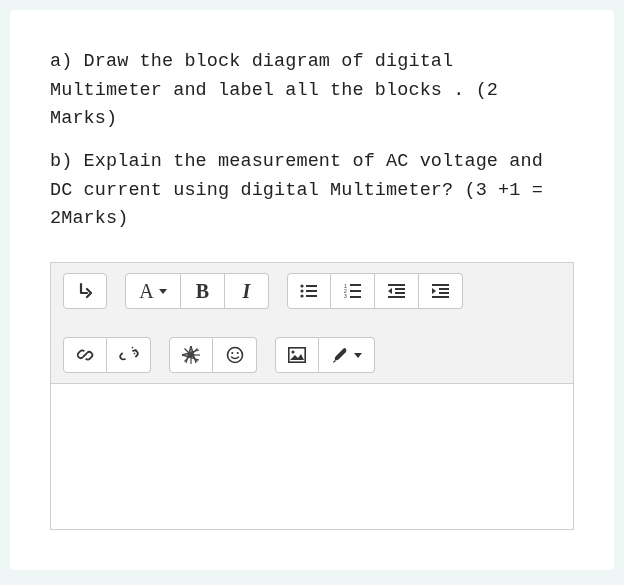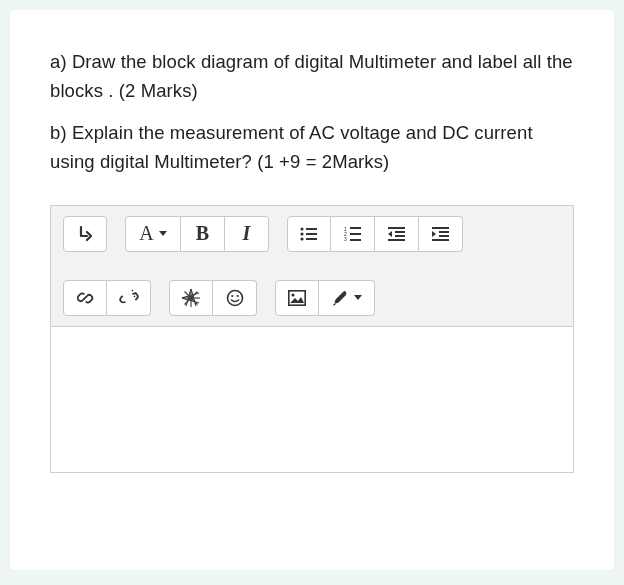--- a/index.html
+++ b/index.html
@@ -16,20 +16,21 @@
     border-radius: 4px;
     padding: 38px 40px 40px 40px;
     margin-top: 10px;
     height: 560px;
   }
   .question-text {
     font-size: 18.5px;
     line-height: 1.55;
     color: #222;
     letter-spacing: 0.1px;
+    font-family: Liberation Mono, monospace;
   }
   .question-text p {
     margin-bottom: 14px;
   }
   .editor-wrap {
     border: 1px solid #cfcfcf;
     margin-top: 28px;
     background: #fff;
   }
   .toolbar {
@@ -82,21 +83,21 @@
   }
   svg { display: block; }
 </style>
 </head>
 <body>
 
 <div class="card">
 
   <div class="question-text">
     <p>a) Draw the block diagram of digital Multimeter and label all the blocks . (2 Marks)</p>
-    <p>b) Explain the measurement of  AC voltage and DC current  using  digital Multimeter?      (1 +9 = 2Marks)</p>
+    <p>b) Explain the measurement of  AC voltage and DC current  using  digital Multimeter?      (3 +1 = 2Marks)</p>
   </div>
 
   <div class="editor-wrap">
     <div class="toolbar">
 
       <div class="btn-group">
         <button class="tb-btn solo">
           <span>
             <svg width="14" height="18" viewBox="0 0 14 18">
                 <path d="M3 2 L3 11 L9 11 M9 7 L13 11 L9 15" stroke="#333" stroke-width="2.2" fill="none" stroke-linecap="round" stroke-linejoin="round"></path>

